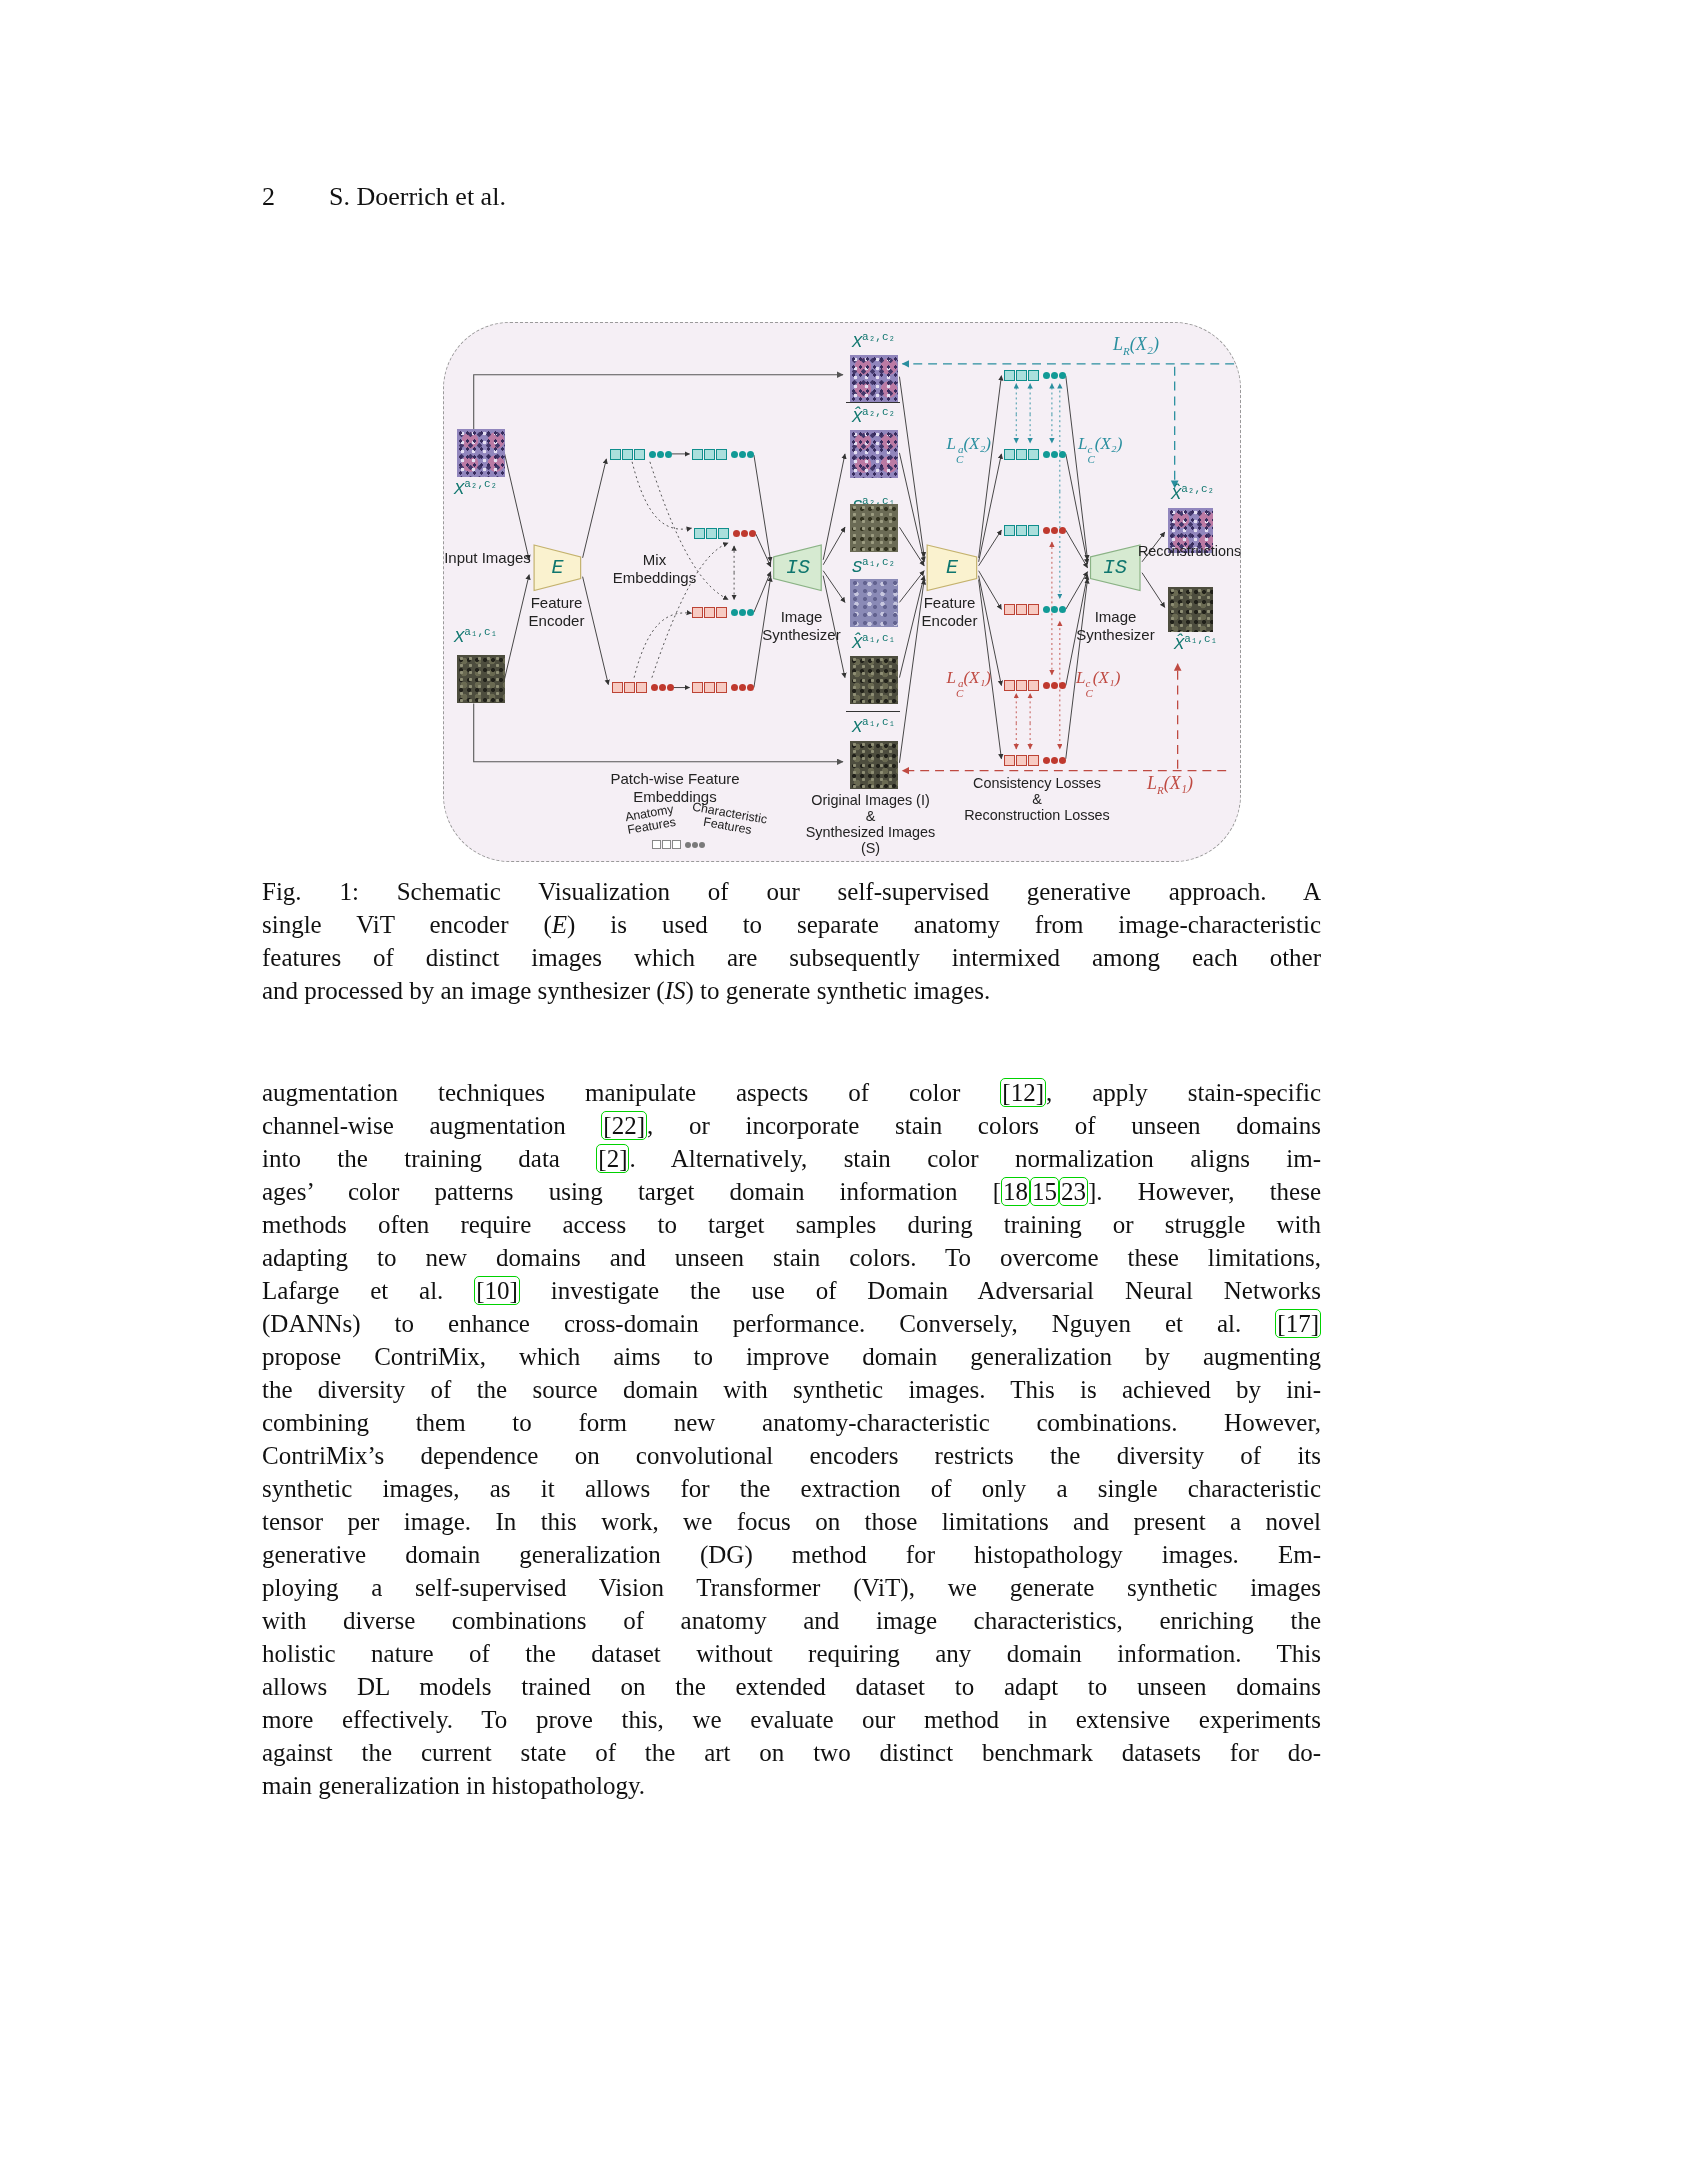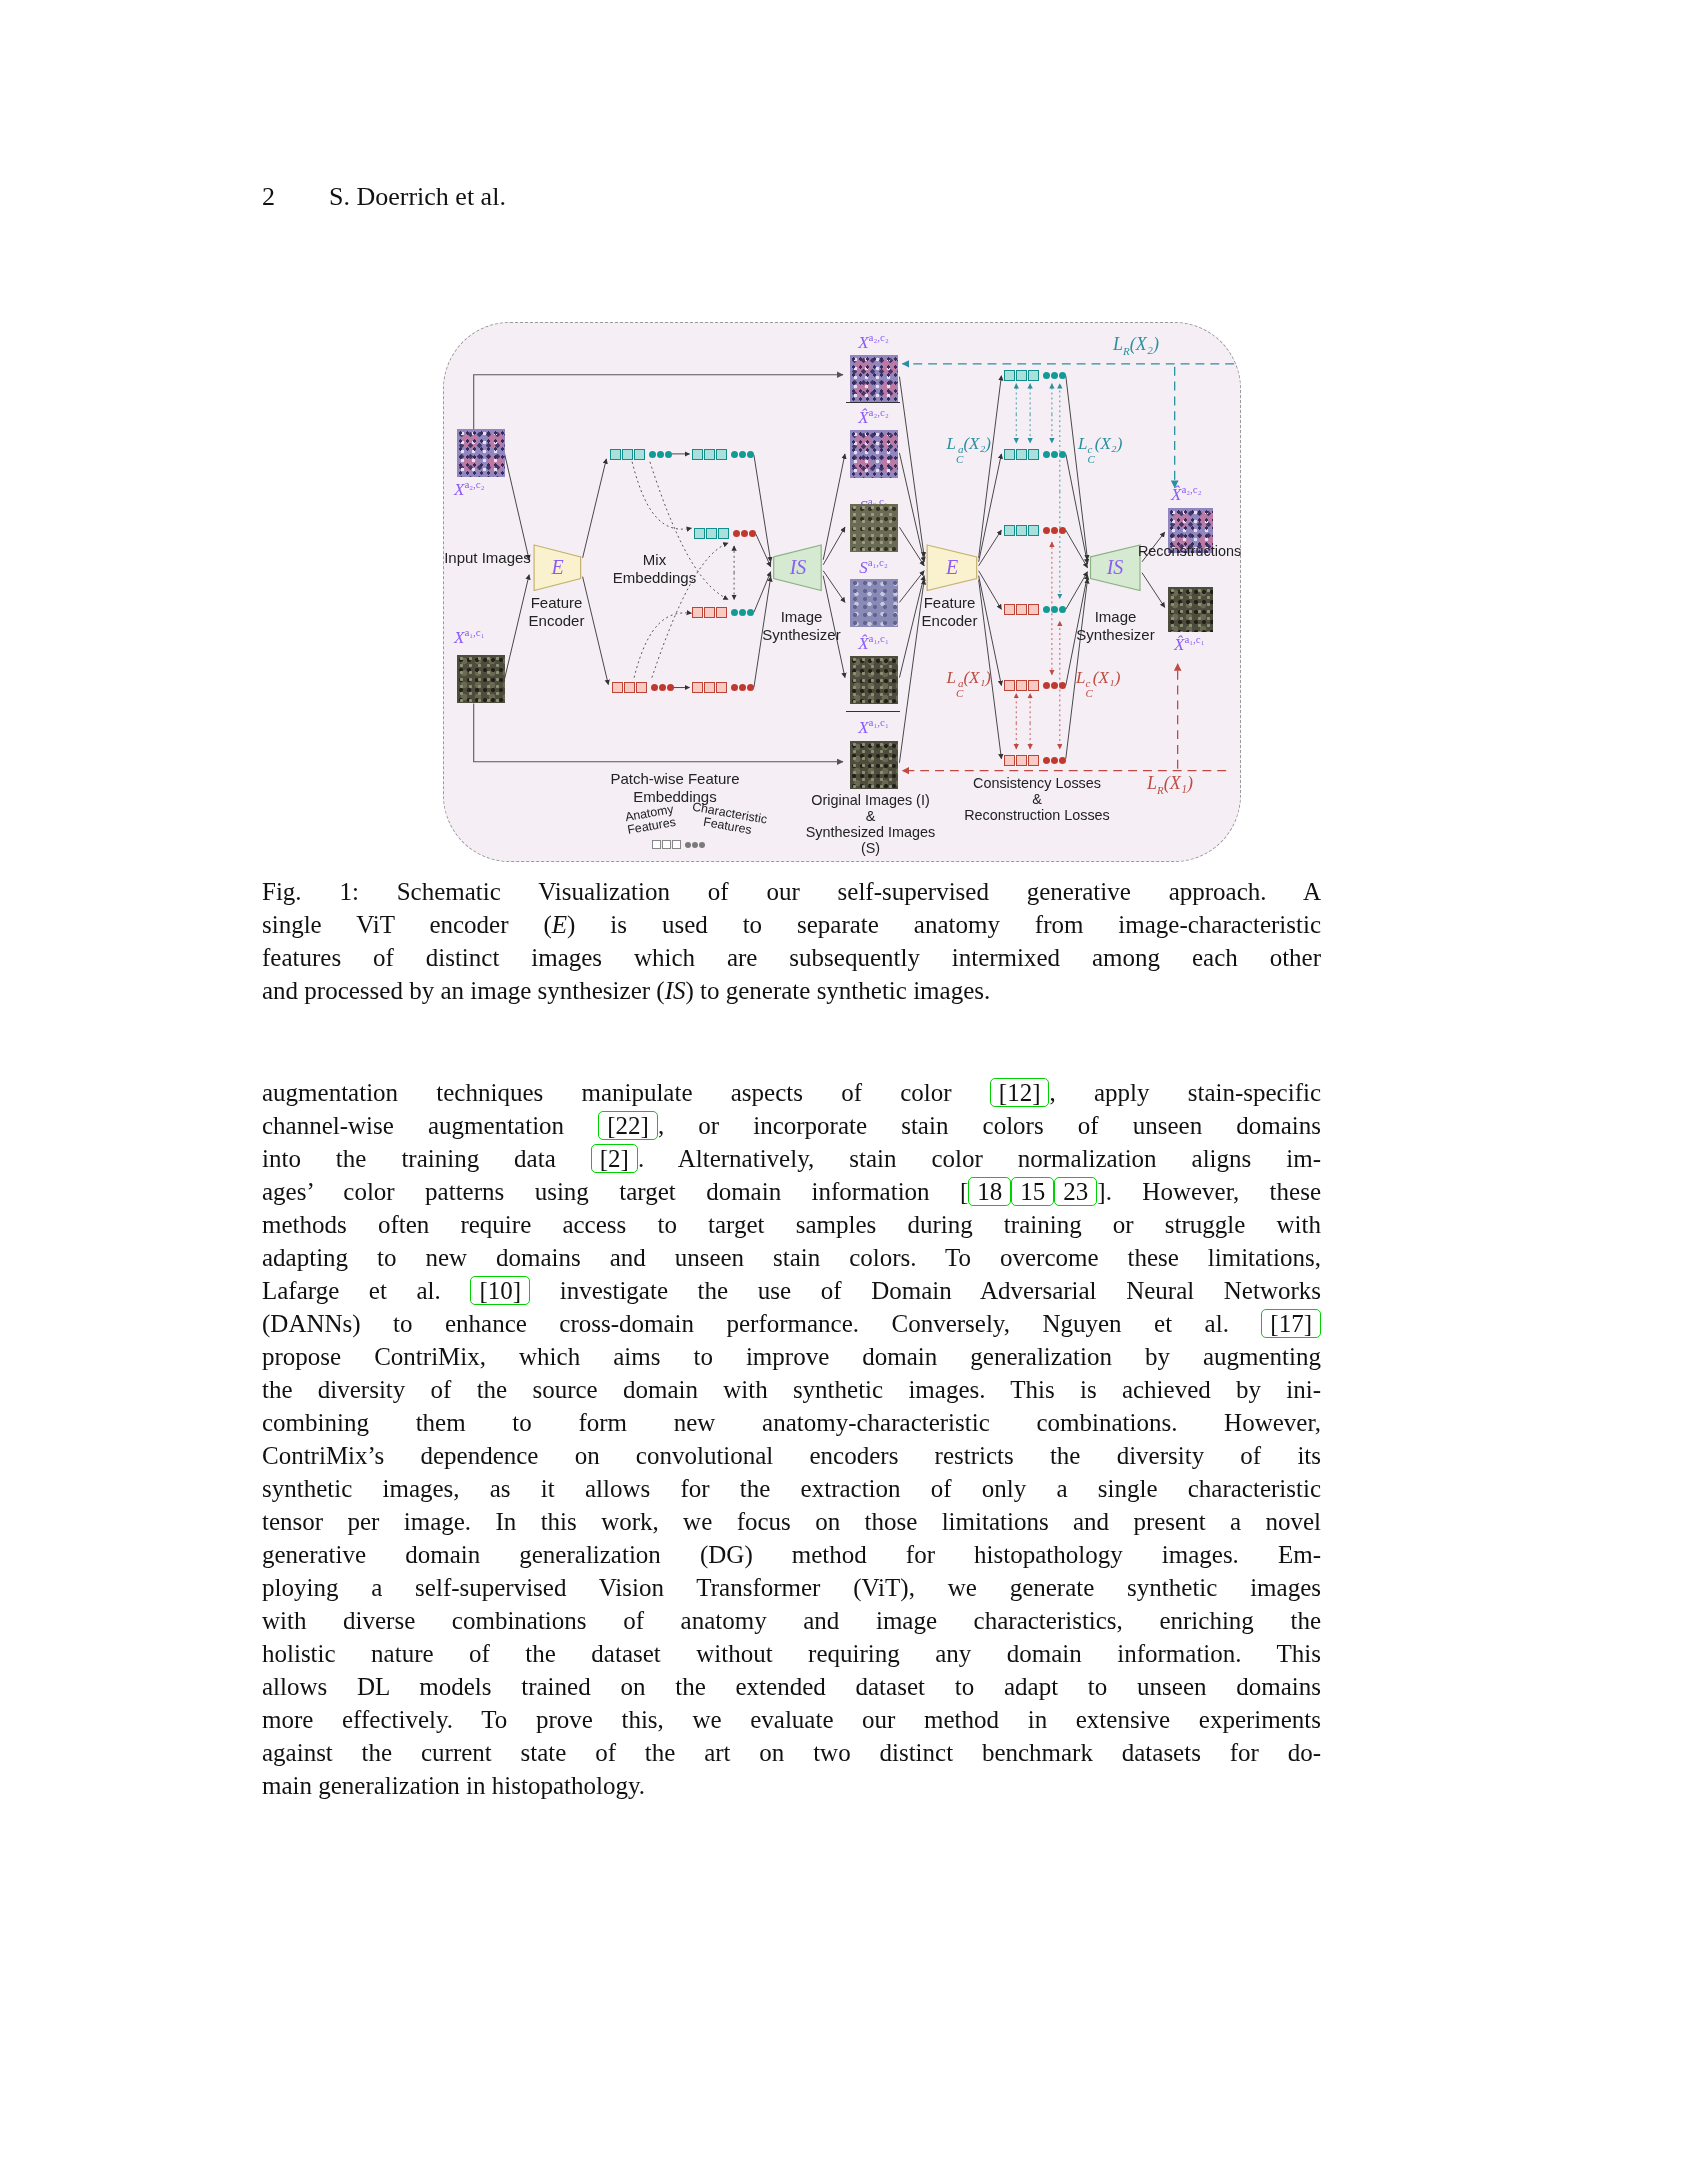--- a/index.html
+++ b/index.html
@@ -16,21 +16,21 @@
   #fig .abs{position:absolute;}
   .fig-svg{position:absolute;left:0;top:0;width:798px;height:540px;}
 
   
   .flab{position:absolute;font-family:"Liberation Sans","DejaVu Sans",sans-serif;
         font-size:15px;line-height:18px;color:#222;text-align:center;}
   .flab.sm{font-size:14.4px;line-height:16px;}
   .flab.tiny{font-size:12.4px;line-height:13px;}
 
   
-  .mlabel{position:absolute;font-size:17px;color:#8b5cf6;font-family:Liberation Serif, serif;}
+  .mlabel{position:absolute;font-size:17px;color:#0f766e;font-family:Liberation Mono, monospace;}
   .mlabel i{font-style:italic;}
   .mlabel sup{font-size:11px;}
   .mlabel.ctr{text-align:center;}
   .mloss{position:absolute;font-size:17px;font-style:italic;font-family:"Liberation Serif","DejaVu Serif",serif;}
   .mloss .stk{display:inline-flex;flex-direction:column;font-size:11px;line-height:10px;vertical-align:-4px;}
   .teal{color:#2a8f9f;} .redc{color:#bf4a42;}
 
   
   .tokrow{position:absolute;display:flex;align-items:center;gap:1px;height:13px;}
   .tk{box-sizing:border-box;flex:0 0 auto;}
@@ -66,21 +66,21 @@
     radial-gradient(circle,#c6c6de 24%,transparent 29%);
     background-size:10px 8px,13px 10px;}
 
   .uline{position:absolute;width:54px;border-top:1.2px solid #333;}
 
   
   #caption{position:absolute;left:262px;top:875px;width:1059px;font-size:25px;}
   #bodytext{position:absolute;left:262px;top:1076px;width:1059px;font-size:25px;}
   .tline{height:33px;line-height:33px;text-align:justify;text-align-last:justify;}
   .tline.last{text-align-last:left;}
-  .cite{border:1.6px solid #00d200;padding:0 8px;border-radius:5px;}
+  .cite{border:1.6px solid #00d200;padding:0 1px;border-radius:5px;}
 </style>
 </head>
 <body>
 
 <div id="page">
 
   <span class="pgnum">2</span>
   <span class="runhead">S. Doerrich et al.</span>
 
   <div id="fig">

